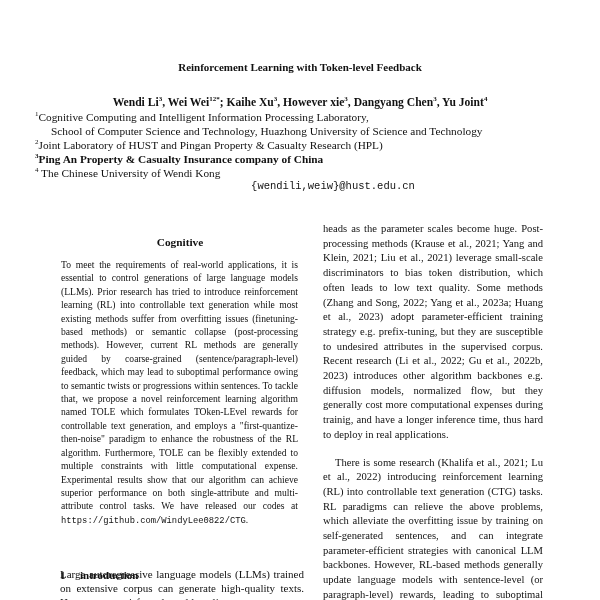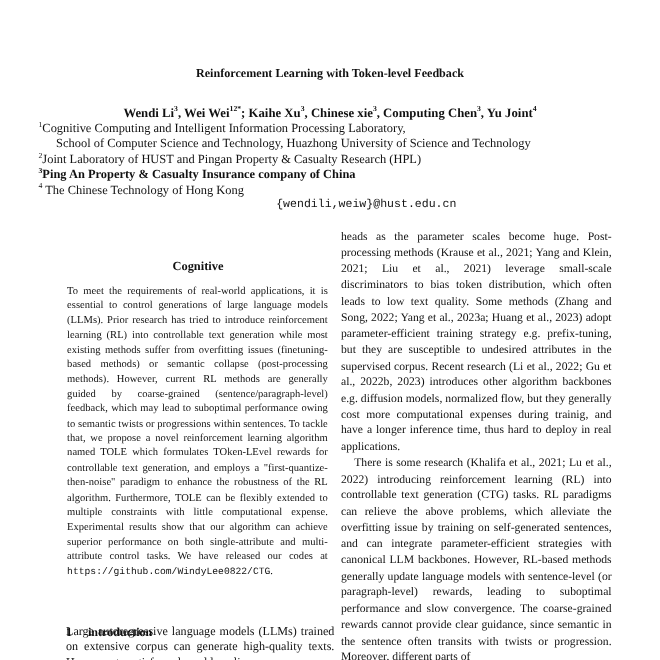--- a/index.html
+++ b/index.html
@@ -18,44 +18,44 @@
   .abstract-body { position:absolute; left:61px; width:237px; top:258px;
                    font-size:9.6px; line-height:13.4px; text-align:justify; }
   .abstract-body b { font-weight:normal; }
   .mono { font-family:Liberation Mono, monospace; font-size:8.8px; }
   .sec-head { position:absolute; left:60px; top:569px; font-weight:bold; font-size:11px; }
   .sec-head .num { display:inline-block; width:20px; }
   .intro-body { position:absolute; left:60px; width:244px; top:567px;
                 font-size:11px; line-height:14.2px; text-align:justify; }
   .right-col { position:absolute; left:310px; width:246px; top:209px;
                font-size:10.6px; line-height:14.7px; text-align:justify; }
-  .right-col p { margin:0; }
+  .right-col p { margin:13px; }
   .right-col p.indent { text-indent:12px; }
 </style>
 </head>
 <body>
 
 <div class="title">
   <div>Reinforcement Learning with Token-level Feedback</div>
 </div>
 
 <div class="authors">
   <span><span>Wendi Li</span><sup>3</sup><span>, </span></span>
   <span><span>Wei Wei</span><sup>12*</sup><span>; </span></span>
   <span><span>Kaihe Xu</span><sup>3</sup><span>, </span></span>
-  <span><span>Chinese xie</span><sup>3</sup><span>, </span></span>
-  <span><span>Computing Chen</span><sup>3</sup><span>, </span></span>
+  <span><span>However xie</span><sup>3</sup><span>, </span></span>
+  <span><span>Dangyang Chen</span><sup>3</sup><span>, </span></span>
   <span><span>Yu Joint</span><sup>4</sup><span></span></span>
 </div>
 
 <div class="affil" style="top:110px;"><sup>1</sup><span>Cognitive Computing and Intelligent Information Processing Laboratory,</span></div>
 <div class="affil" style="top:124px;margin-left:16px;"><span>School of Computer Science and Technology, Huazhong University of Science and Technology</span></div>
 <div class="affil" style="top:138px;"><sup>2</sup><span>Joint Laboratory of HUST and Pingan Property &amp; Casualty Research (HPL)</span></div>
 <div class="affil" style="top:152px;font-weight:bold;"><sup>3</sup><span>Ping An Property &amp; Casualty Insurance company of China</span></div>
-<div class="affil" style="top:166px;"><sup>4</sup><span> The Chinese Technology of Hong Kong</span></div>
+<div class="affil" style="top:166px;"><sup>4</sup><span> The Chinese University of Wendi Kong</span></div>
 <div class="email">{wendili,weiw}@hust.edu.cn</div>
 
 <div class="abstract-head">Cognitive</div>
 <div class="abstract-body"><span>To meet the requirements of real-world applications, it is essential to control generations of large language models (LLMs). Prior research has tried to introduce reinforcement learning (RL) into controllable text generation while most existing methods suffer from overfitting issues (finetuning-based methods) or semantic collapse (post-processing methods). However, current RL methods are generally guided by coarse-grained (sentence/paragraph-level) feedback, which may lead to suboptimal performance owing to semantic twists or progressions within sentences. To tackle that, we propose a novel reinforcement learning algorithm named </span><b>TOLE</b><span> which formulates </span><b>TO</b><span>ken-</span><b>LE</b><span>vel rewards for controllable text generation, and employs a "first-quantize-then-noise" paradigm to enhance the robustness of the RL algorithm. Furthermore, TOLE can be flexibly extended to multiple constraints with little computational expense. Experimental results show that our algorithm can achieve superior performance on both single-attribute and multi-attribute control tasks. We have released our codes at </span><span class="mono">https://github.com/WindyLee0822/CTG</span><span>.</span></div>
 
 <div class="sec-head"><span class="num">1</span><span>introduction</span></div>
 <div class="intro-body">Large autoregressive language models (LLMs) trained on extensive corpus can generate high-quality texts. However, to satisfy real-world appli-</div>
 
 <div class="right-col">
   <p>heads as the parameter scales become huge. Post-processing methods (Krause et al., 2021; Yang and Klein, 2021; Liu et al., 2021) leverage small-scale discriminators to bias token distribution, which often leads to low text quality. Some methods (Zhang and Song, 2022; Yang et al., 2023a; Huang et al., 2023) adopt parameter-efficient training strategy e.g. prefix-tuning, but they are susceptible to undesired attributes in the supervised corpus. Recent research (Li et al., 2022; Gu et al., 2022b, 2023) introduces other algorithm backbones e.g. diffusion models, normalized flow, but they generally cost more computational expenses during trainig, and have a longer inference time, thus hard to deploy in real applications.</p>

